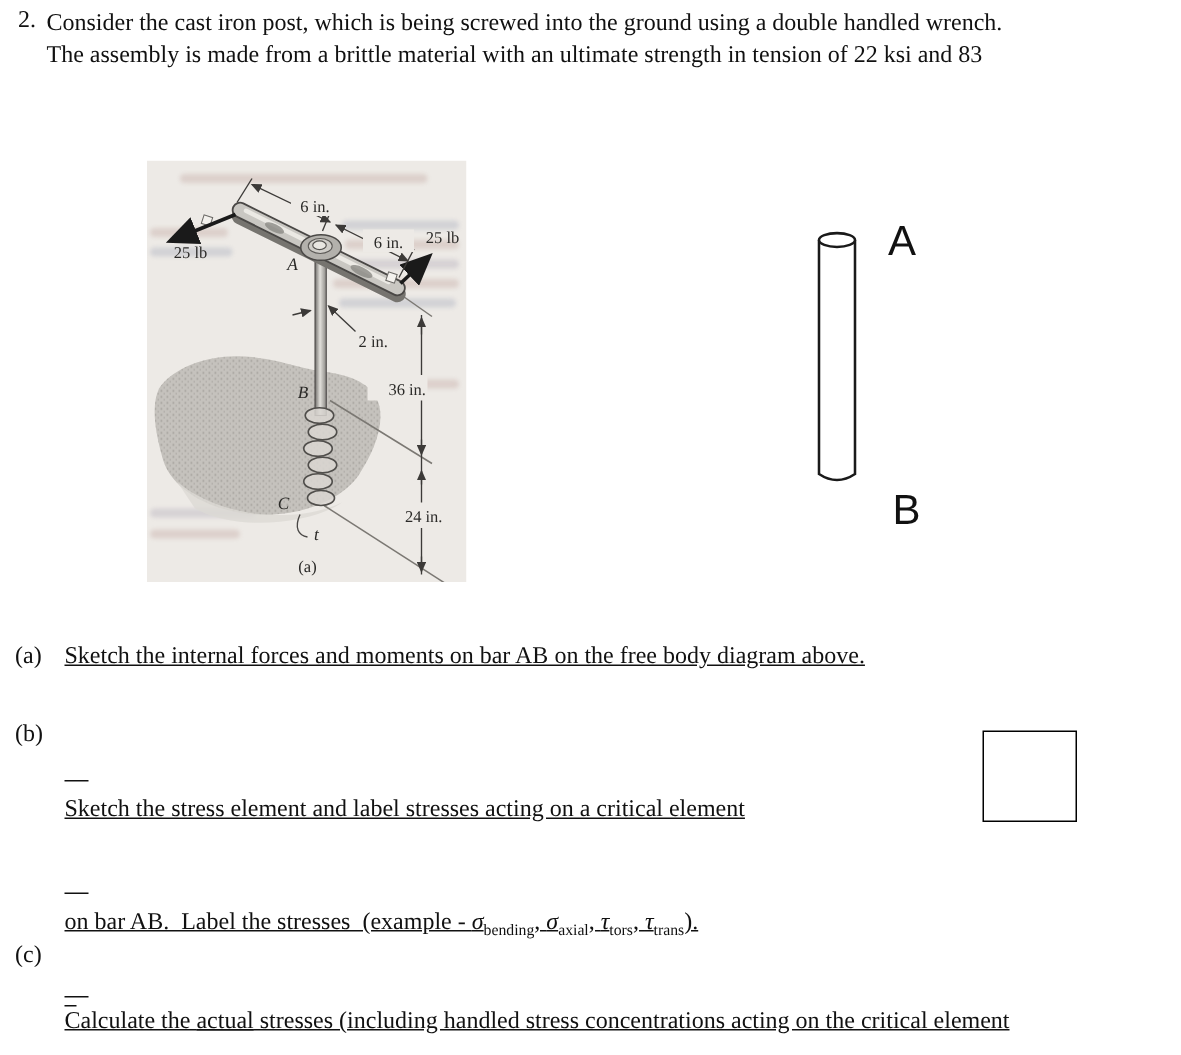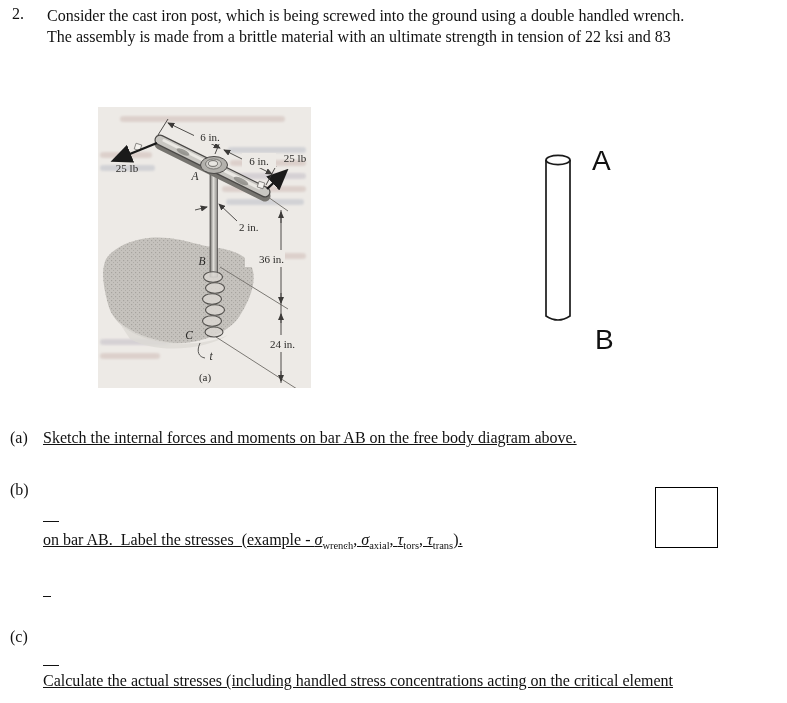--- a/index.html
+++ b/index.html
@@ -2,21 +2,21 @@
 <html><head>
 <meta charset="utf-8">
 <style>
   html,body{margin:0;padding:0;}
   body{
     width:787px;height:703px;position:relative;background:#ffffff;
     font-family:"Liberation Serif", serif;color:#111;overflow:hidden;
   }
   .problem{position:absolute;left:12px;top:5px;width:762px;}
   .problem .num{position:absolute;left:0;top:0;}
-  .problem .plines{margin-left:35px;}
+  .problem .plines{margin-left:19px;}
   .pline{white-space:pre-wrap;font-size:16px;line-height:21px;}
   sub.kt{font-size:10.5px;line-height:0;}
   .figwrap{position:absolute;left:98px;top:107px;width:232px;height:281px;}
   .fbdwrap{position:absolute;left:535px;top:143px;width:150px;height:215px;}
   .part{position:absolute;font-size:16px;}
   .part .plabel{position:absolute;left:0;top:0;}
   .part .ptext{margin-left:33px;white-space:pre-wrap;text-decoration:underline;}
   #part-a{left:10px;top:427px;width:770px;line-height:21px;}
   #part-b{left:10px;top:477px;width:660px;line-height:25px;}
   #part-c{left:10px;top:626px;width:775px;line-height:22px;}
@@ -181,21 +181,22 @@
 </div>
 
 <div class="part" id="part-a">
   <span class="plabel">(a)</span>
   <div class="ptext">Sketch the internal forces and moments on bar AB on the free body diagram above.</div>
 </div>
 
 <div class="part" id="part-b">
   <span class="plabel">(b)</span>
   <div class="ptext">
-    <div><span>on bar AB.  Label the stresses  (example - </span><span class="gsym">σ</span><sub class="stress">wrench</sub><span>, </span><span class="gsym">σ</span><sub class="stress">axial</sub><span>, </span><span class="gsym">τ</span><sub class="stress">tors</sub><span>, </span><span class="gsym">τ</span><sub class="stress">trans</sub><span>).</span></div>
+    <div>Sketch the stress element and label stresses acting on a critical element</div>
+    <div><span>on bar AB.  Label the stresses  (example - </span><span class="gsym">σ</span><sub class="stress">bending</sub><span>, </span><span class="gsym">σ</span><sub class="stress">axial</sub><span>, </span><span class="gsym">τ</span><sub class="stress">tors</sub><span>, </span><span class="gsym">τ</span><sub class="stress">trans</sub><span>).</span></div>
   </div>
 </div>
 
 <div class="answer-box"></div>
 
 <div class="part" id="part-c">
   <span class="plabel">(c)</span>
   <div class="ptext">
     <div><span>Calculate the </span><span class="uline">actual</span><span> stresses (including handled stress concentrations acting on the critical element</span></div>
     

